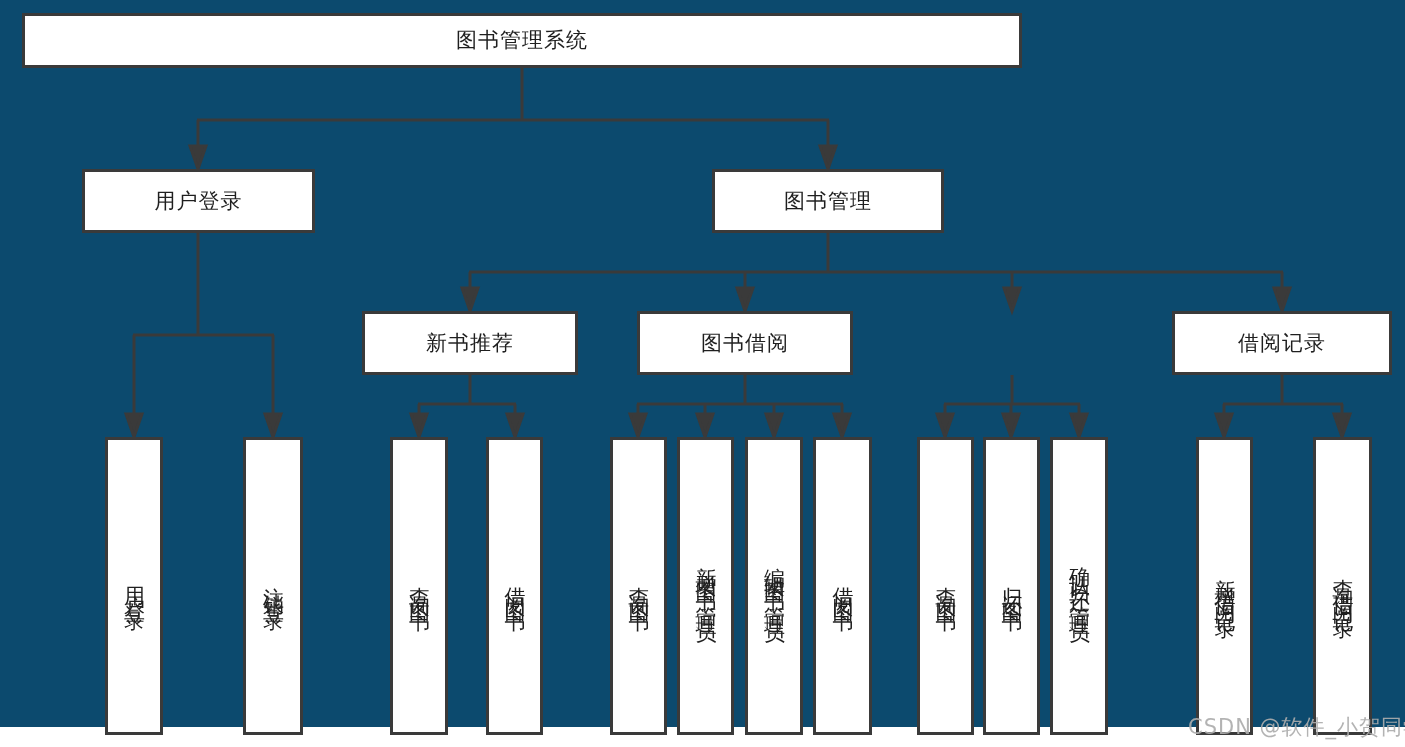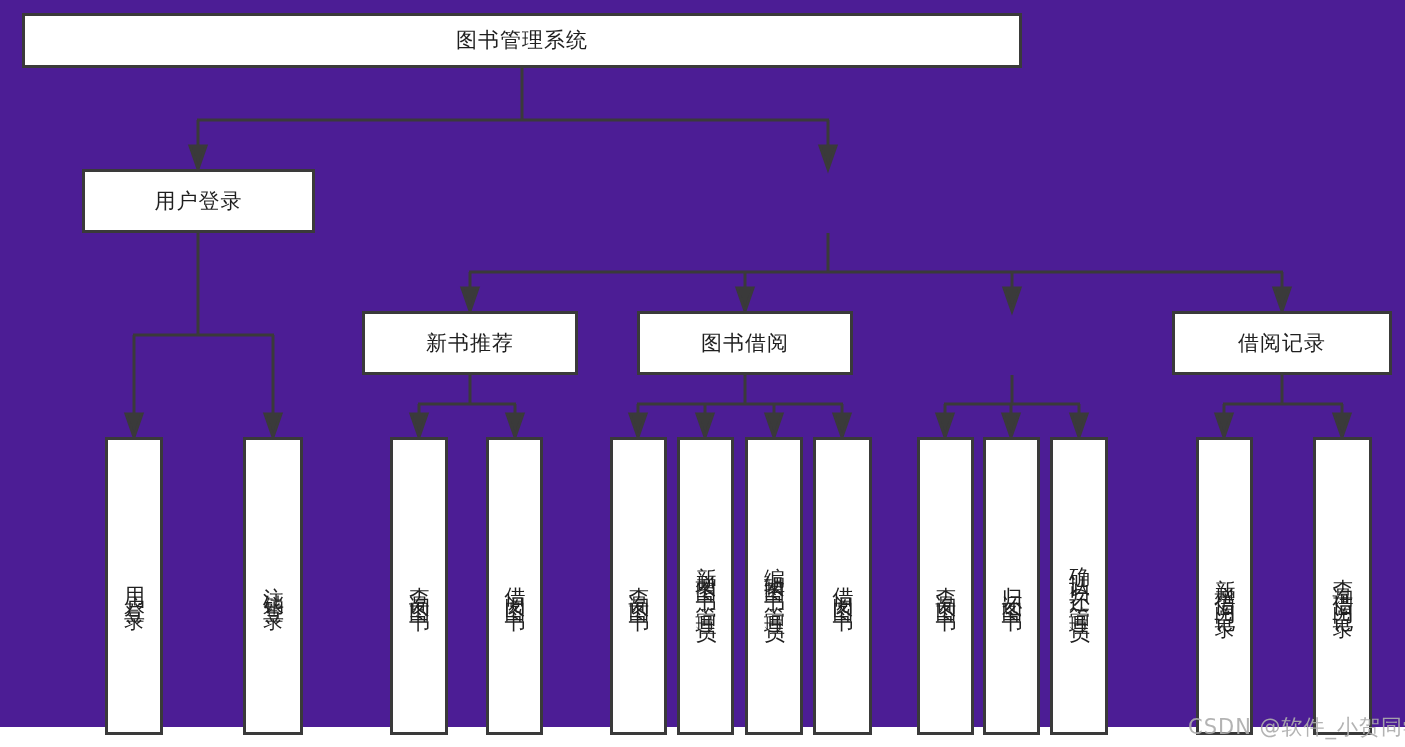--- a/index.html
+++ b/index.html
@@ -8,21 +8,21 @@
     background: #ffffff;
     width: 1405px;
     height: 747px;
     overflow: hidden;
     font-family: "DejaVu Sans", "Liberation Sans", sans-serif;
   }
   .canvas {
     position: relative;
     width: 1405px;
     height: 727px;
-    background: #4c1d95;
+    background: #0c4a6e;
   }
   svg.connectors {
     position: absolute;
     left: 0; top: 0;
     width: 1405px;
     height: 747px;
   }
   .box {
     position: absolute;
     box-sizing: border-box;
@@ -136,20 +136,23 @@
     </g>
   </svg>
 
   <div class="box h" style="left:22px; top:13px; width:1000px; height:55px;">
     <span>图书管理系统</span>
   </div>
 
   <div class="box h" style="left:82px; top:169px; width:233px; height:64px;">
     <span>用户登录</span>
   </div>
+  <div class="box h" style="left:712px; top:169px; width:232px; height:64px;">
+    <span>图书管理</span>
+  </div>
 
   <div class="box h" style="left:362px; top:311px; width:216px; height:64px;">
     <span>新书推荐</span>
   </div>
   <div class="box h" style="left:637px; top:311px; width:216px; height:64px;">
     <span>图书借阅</span>
   </div>
   <div class="box h" style="left:1172px; top:311px; width:220px; height:64px;">
     <span>借阅记录</span>
   </div>

